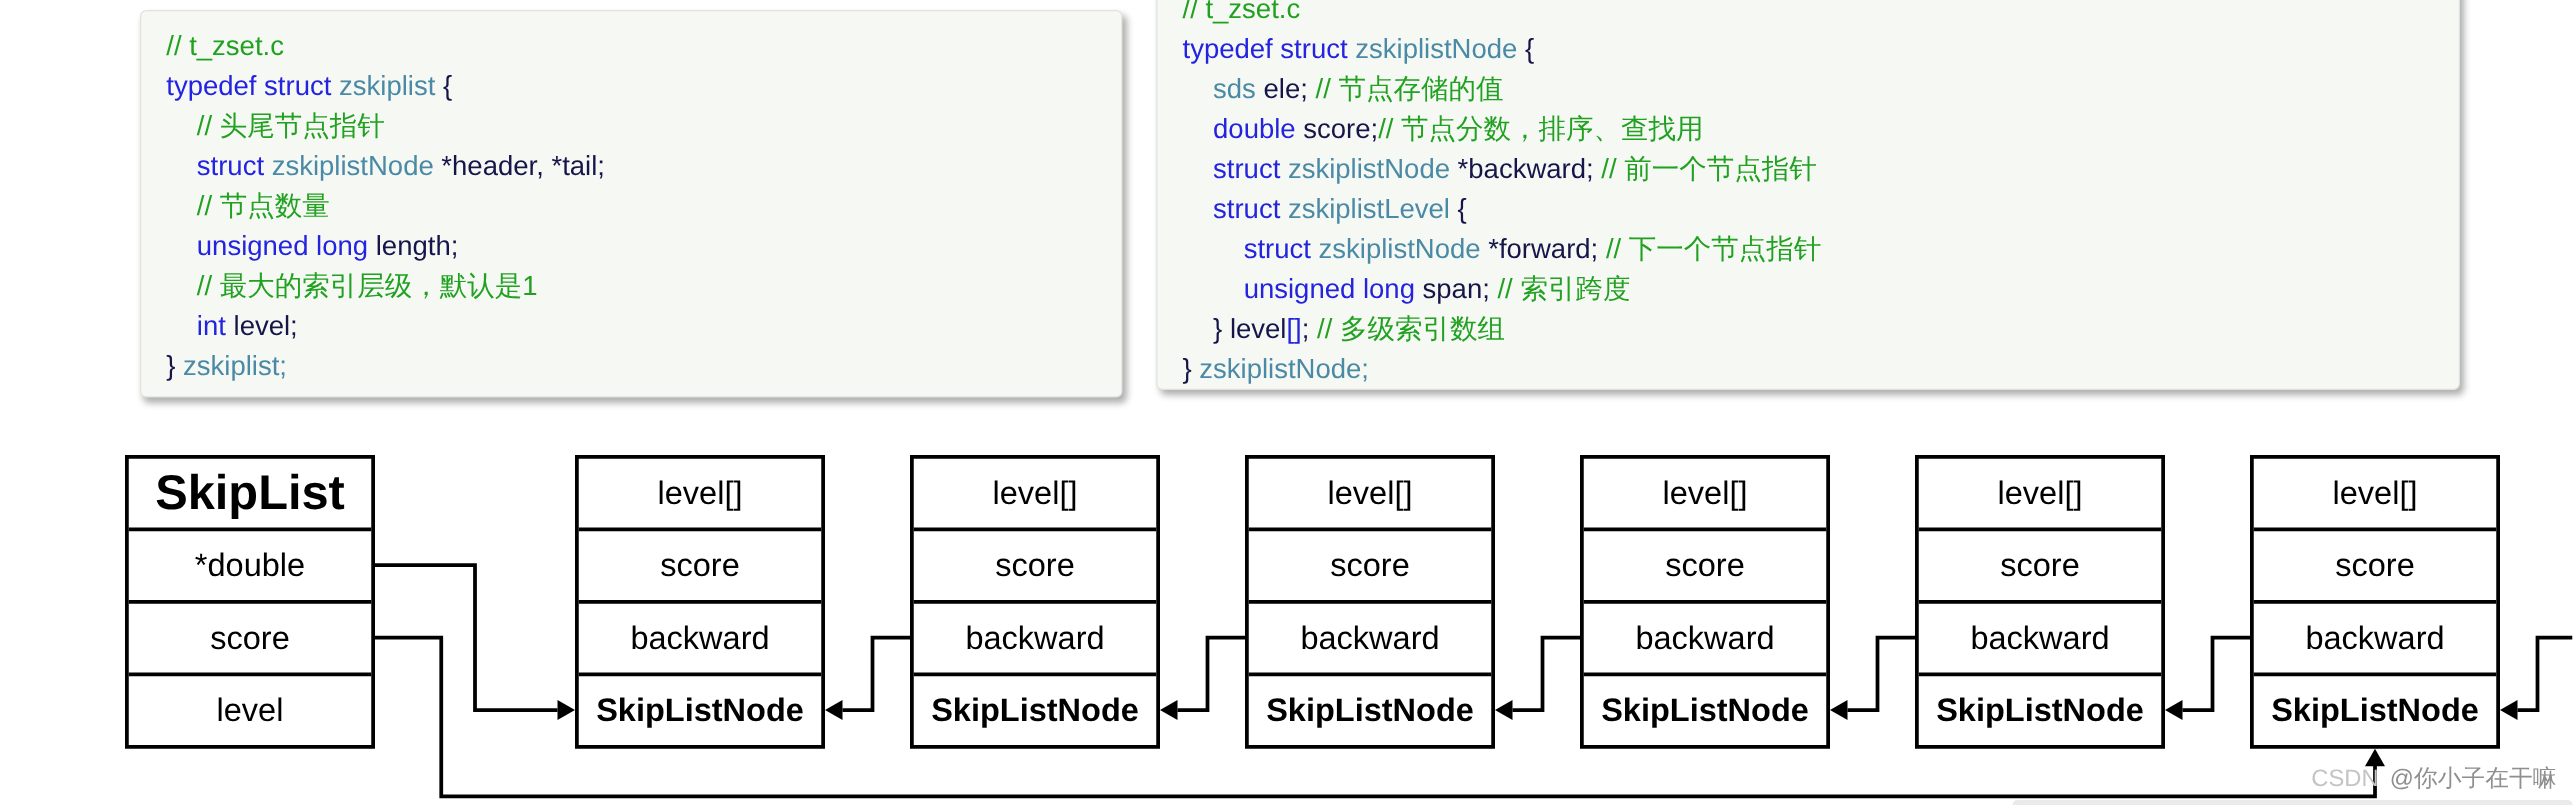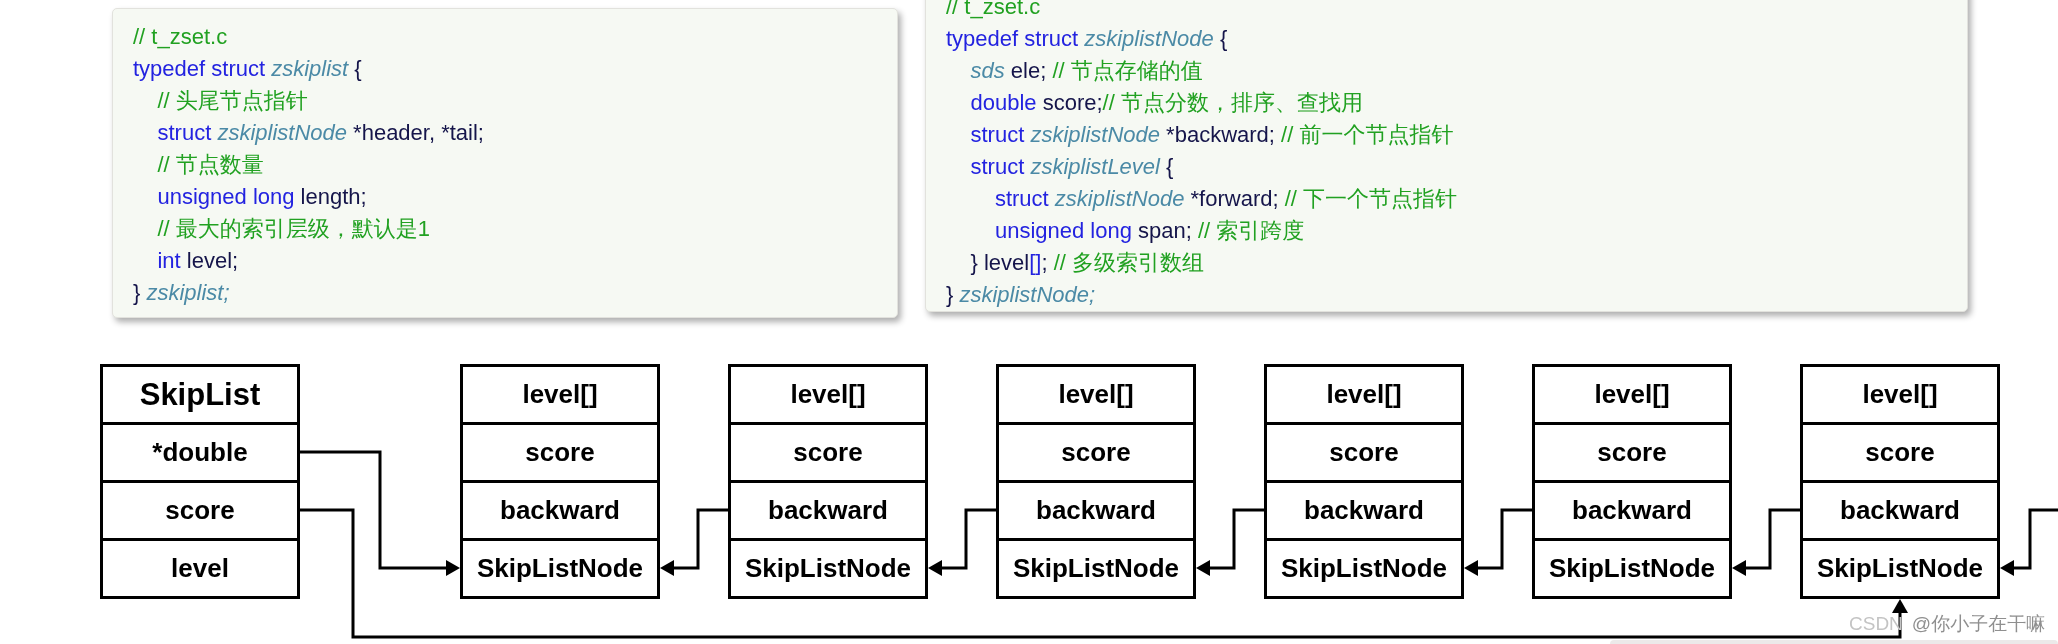--- a/index.html
+++ b/index.html
@@ -22,44 +22,43 @@
     font-size:22px;
     line-height:32px;
     white-space:pre;
     color:var(--plain,#15154a);
   }
   #code-left{left:112px;top:8px;width:786px;height:310px;}
   #code-right{left:925px;top:-22px;width:1043px;height:334px;}
   .code-line{height:32px;}
   .tk-c{color:var(--comment,#21a121);}
   .tk-k{color:var(--keyword,#2323e0);margin-top:32px;}
-  .tk-t{color:var(--type,#4b8aa6);font-style:italic;}
+  .tk-t{color:var(--type,#4b8aa6);}
   .tk-p{color:var(--plain,#15154a);}
   
   .struct-box{
     position:absolute;
     top:364px;
     width:200px;
     box-sizing:border-box;
     border:3px solid #000;
     background:#fff;
   }
   .struct-row{
     height:55px;
     border-bottom:3px solid #000;
     display:flex;
     align-items:center;
     justify-content:center;
     font-size:26px;
     color:#000;
     white-space:nowrap;
-    font-weight:bold;
   }
   .struct-row:last-child{border-bottom:none;}
-  .struct-row.title{font-weight:bold;font-size:31px;}
+  .struct-row.title{font-weight:bold;font-size:39px;}
   .struct-row.bold{font-weight:bold;text-align:right;}
   #skiplist-box{left:100px;}
   
   #arrows{position:absolute;left:0;top:0;pointer-events:none;}
   #arrows path{fill:none;stroke:#000;stroke-width:3;}
   #arrows polygon{fill:#000;stroke:none;}
   
   #watermark{
     position:absolute;left:1849px;top:611px;
     font-size:19px;line-height:26px;white-space:nowrap;

